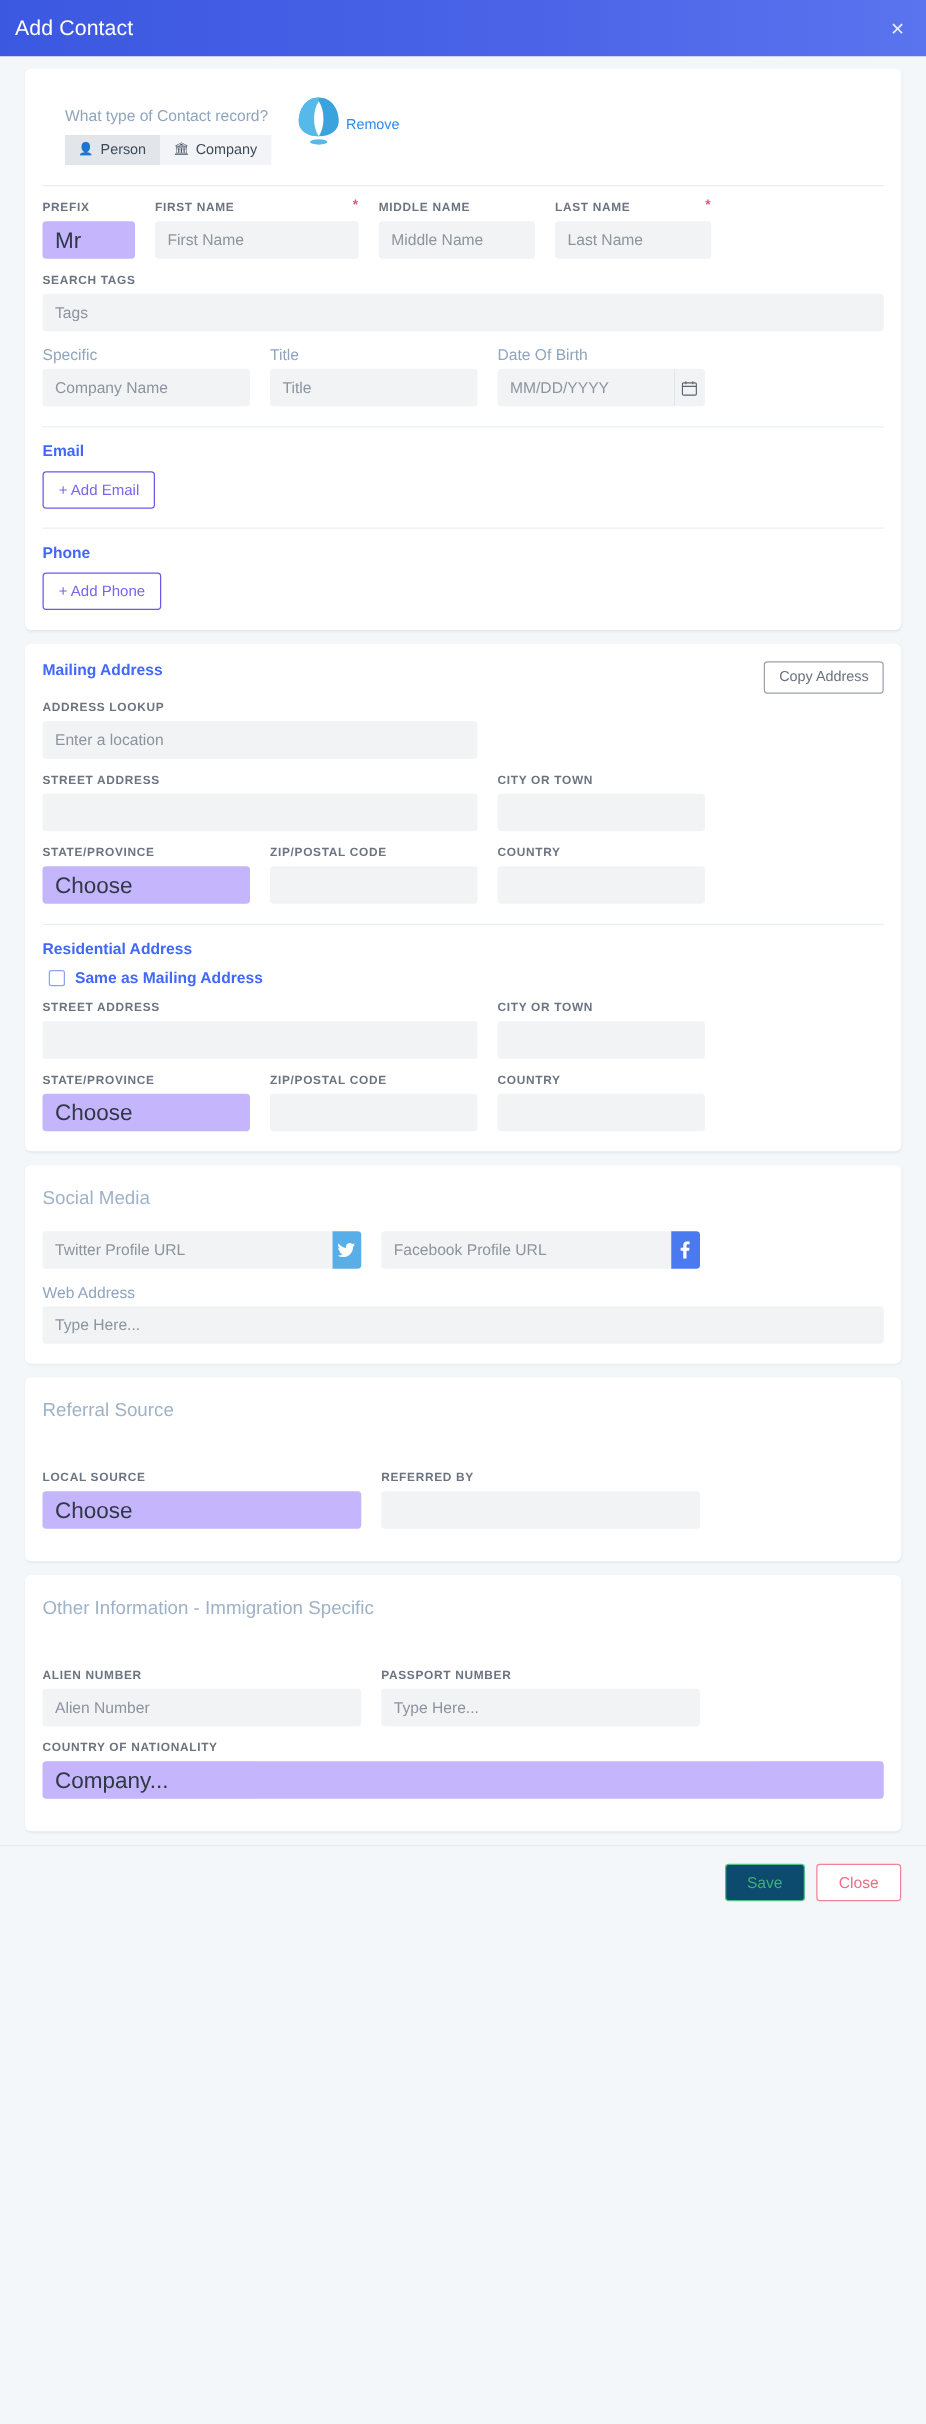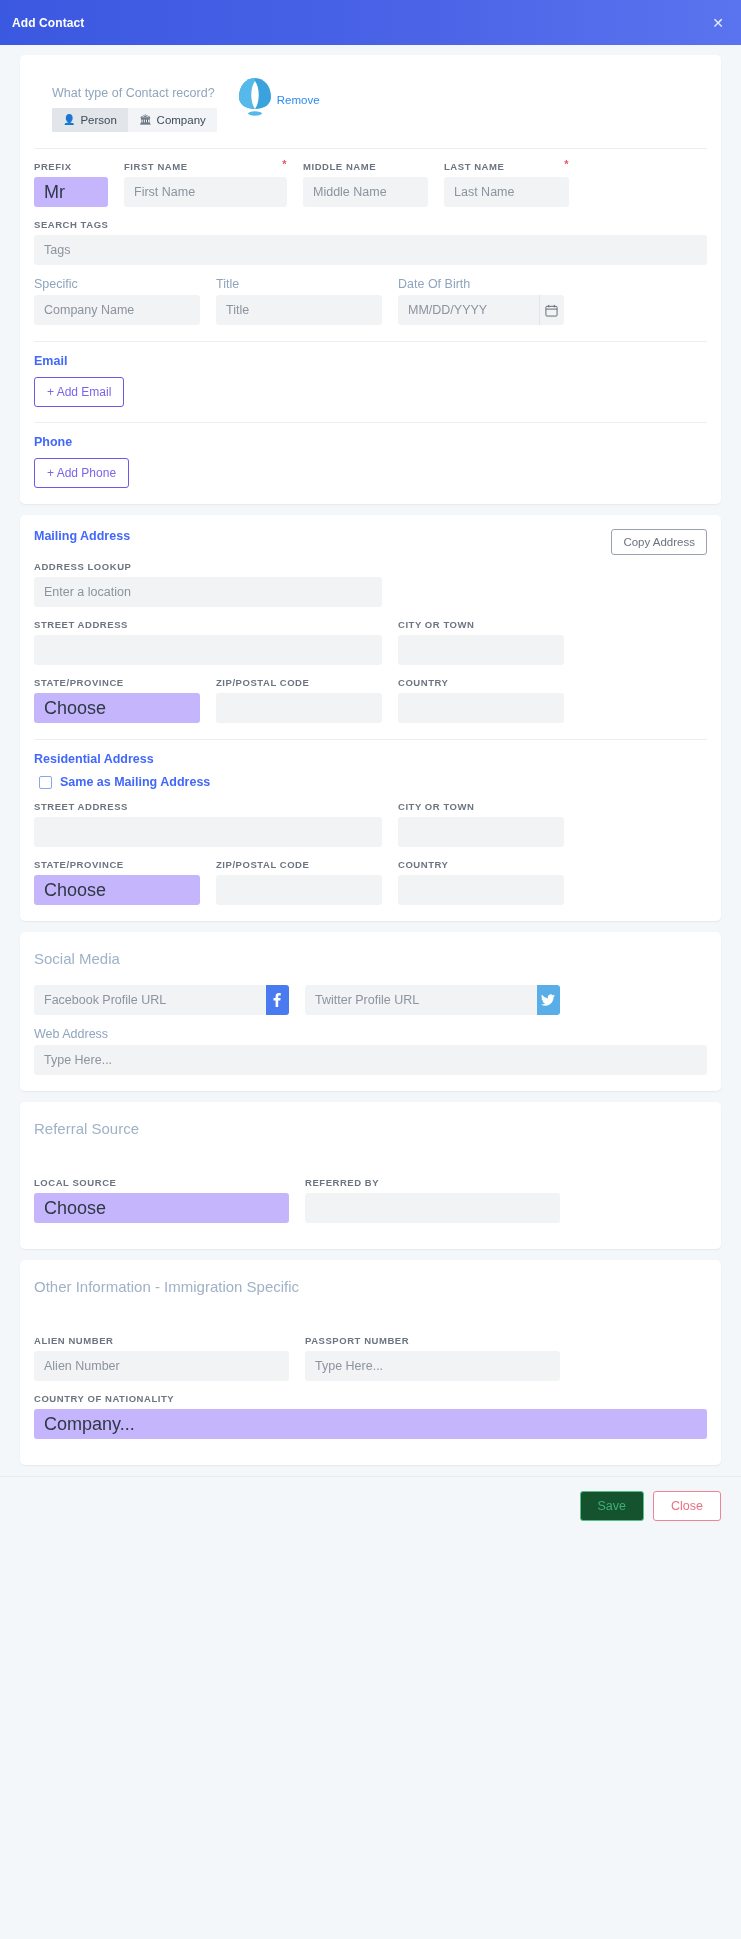--- a/index.html
+++ b/index.html
@@ -14,22 +14,22 @@
   .modal-header {
     height: 45px;
     background: linear-gradient(90deg, #3b58e0 0%, #4a63e7 55%, #5a74ef 100%);
     display: flex;
     align-items: center;
     justify-content: space-between;
     padding: 0 14px 0 12px;
   }
   .modal-title {
     color: #ffffff;
-    font-size: 12px;
-    font-weight: bold;
+    font-size: 17px;
+    font-weight: normal;
     letter-spacing: .1px;
   }
   .close-x {
     color: #e9ecff;
     font-size: 14px;
     line-height: 1;
     cursor: pointer;
     padding: 4px 3px;
   }
 
@@ -219,21 +219,21 @@
   
   .modal-footer {
     background: #f4f7f9;
     padding: 14px 20px 16px 20px;
     display: flex;
     justify-content: flex-end;
     gap: 9px;
     border-top: 1px solid #e8edf1;
   }
   .btn-save {
-    background: #14532d;
+    background: #0c4a6e;
     border: 1px solid #53c08a;
     color: #3fae78;
     border-radius: 3px;
     font-size: 12.5px;
     padding: 7px 17px;
     cursor: pointer;
     font-family: inherit;
   }
   .btn-close {
     background: #fff;
@@ -482,38 +482,38 @@
       </div>
     </div>
   </div>
 
   <div class="card" style="padding-top:18px">
     <div class="head-muted">Social Media</div>
 
     <div class="row" style="margin-top:0">
       <div class="field w-half">
         <div class="social-wrap">
+          <input class="inp" placeholder="Twitter Profile URL" style="">
+          <div class="social-badge tw">
+            <svg width="14" height="12" viewBox="0 0 16 13">
+                <path d="M16 1.6c-.6.3-1.2.4-1.9.5.7-.4 1.2-1 1.4-1.8-.6.4-1.3.6-2.1.8A3.3 3.3 0 0 0 7.8 4c0 .3 0 .5.1.7A9.3 9.3 0 0 1 1.1.6 3.3 3.3 0 0 0 2.1 5c-.5 0-1-.2-1.5-.4 0 1.6 1.1 2.9 2.6 3.2-.3.1-.6.1-.9.1-.2 0-.4 0-.6-.1.4 1.3 1.6 2.3 3.1 2.3A6.6 6.6 0 0 1 0 11.5a9.3 9.3 0 0 0 5 1.5c6 0 9.3-5 9.3-9.3v-.4c.7-.5 1.2-1.1 1.7-1.7z" fill="#ffffff"></path>
+              </svg>
+          </div>
+        </div>
+      </div>
+      <div class="field w-half">
+        <div class="social-wrap">
           <input class="inp" placeholder="Facebook Profile URL" style="">
           <div class="social-badge fb">
             <svg width="8" height="14" viewBox="0 0 8 14">
                 <path d="M5.2 14V7.6h2.1l.3-2.5H5.2V3.6c0-.7.2-1.2 1.2-1.2h1.3V.1C7.5.1 6.7 0 5.8 0 3.9 0 2.6 1.2 2.6 3.3v1.8H.5v2.5h2.1V14z" fill="#ffffff"></path>
               </svg>
           </div>
         </div>
       </div>
-      <div class="field w-half">
-        <div class="social-wrap">
-          <input class="inp" placeholder="Twitter Profile URL" style="">
-          <div class="social-badge tw">
-            <svg width="14" height="12" viewBox="0 0 16 13">
-                <path d="M16 1.6c-.6.3-1.2.4-1.9.5.7-.4 1.2-1 1.4-1.8-.6.4-1.3.6-2.1.8A3.3 3.3 0 0 0 7.8 4c0 .3 0 .5.1.7A9.3 9.3 0 0 1 1.1.6 3.3 3.3 0 0 0 2.1 5c-.5 0-1-.2-1.5-.4 0 1.6 1.1 2.9 2.6 3.2-.3.1-.6.1-.9.1-.2 0-.4 0-.6-.1.4 1.3 1.6 2.3 3.1 2.3A6.6 6.6 0 0 1 0 11.5a9.3 9.3 0 0 0 5 1.5c6 0 9.3-5 9.3-9.3v-.4c.7-.5 1.2-1.1 1.7-1.7z" fill="#ffffff"></path>
-              </svg>
-          </div>
-        </div>
-      </div>
     </div>
 
     <div class="row">
       <div class="field w-full">
         <div class="lbl-soft">Web Address</div>
         <input class="inp" placeholder="Type Here..." style="">
       </div>
     </div>
   </div>
 

